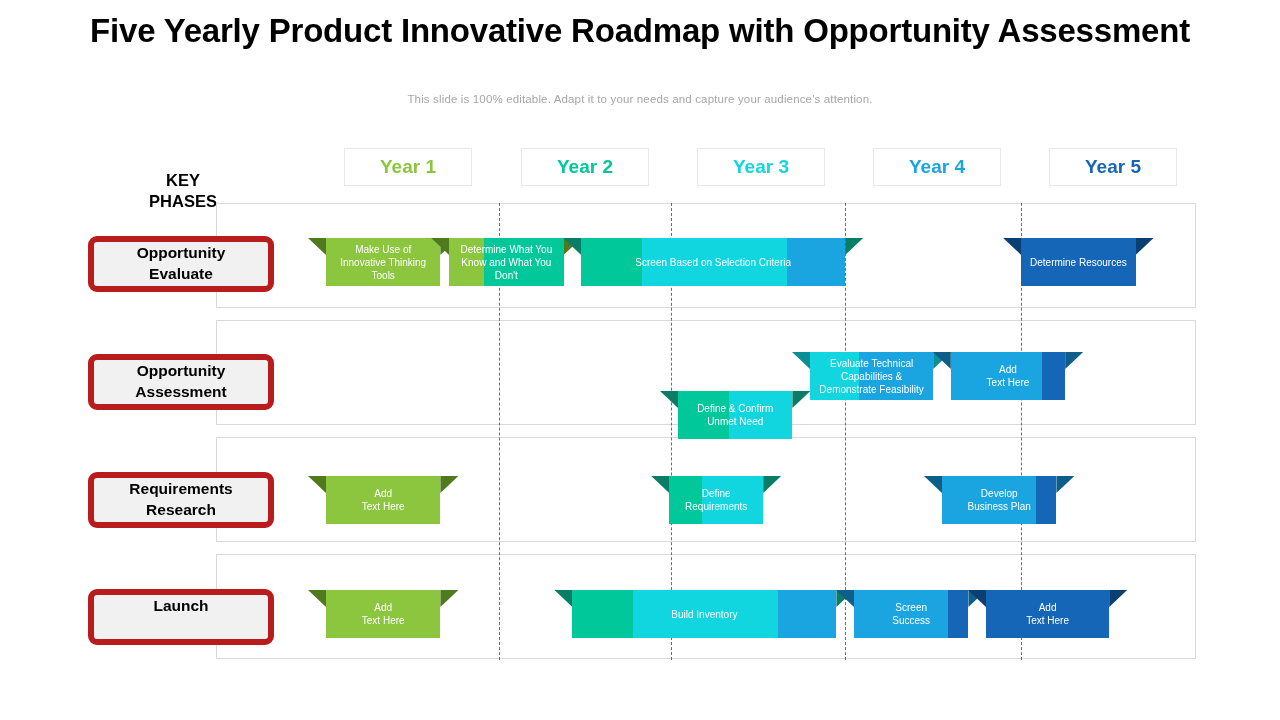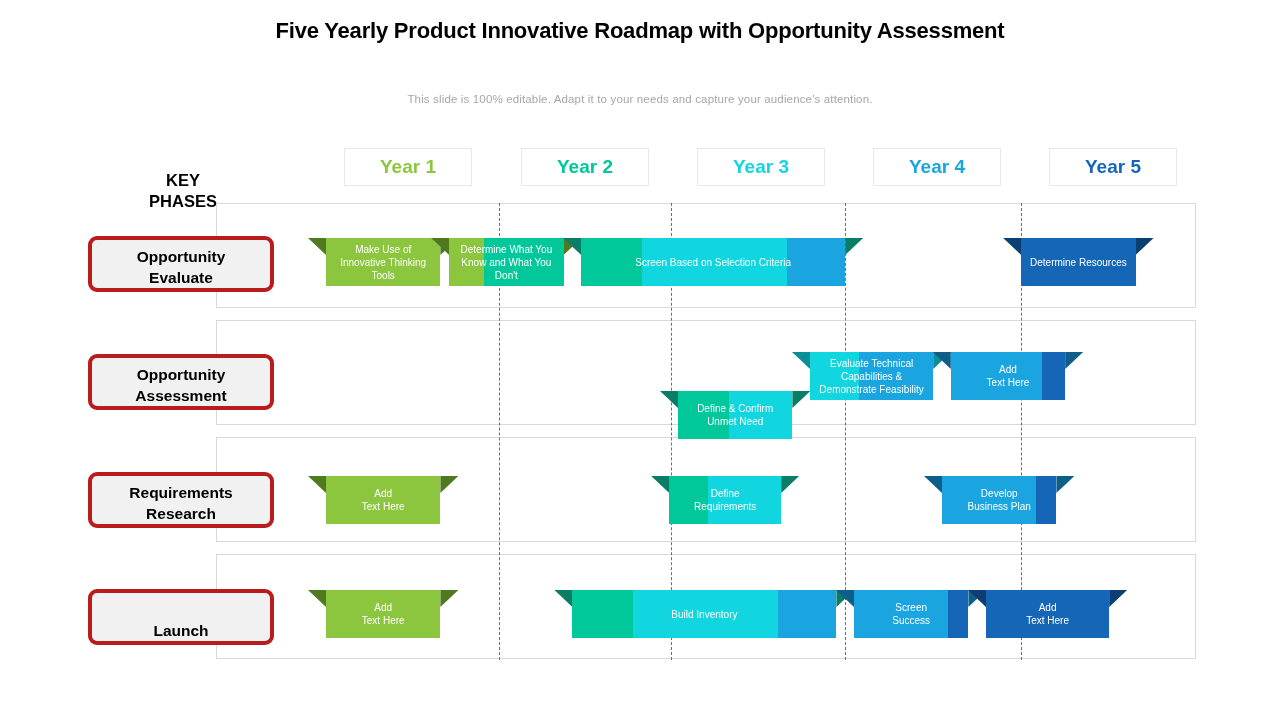--- a/index.html
+++ b/index.html
@@ -8,21 +8,21 @@
     background: #ffffff;
     font-family: "Liberation Sans", sans-serif;
     overflow: hidden;
   }
   .slide { position: relative; width: 1280px; height: 720px; background: #fff; }
 
   
   .title {
     position: absolute; left: 0; top: 10px; width: 1280px;
     text-align: center;
-    font-size: 22px; font-weight: bold; line-height: 41px;
+    font-size: 33px; font-weight: bold; line-height: 41px;
     color: #000; letter-spacing: -0.2px;
   }
   .subtitle {
     position: absolute; left: 0; top: 93px; width: 1280px;
     text-align: center;
     font-size: 11.5px; color: #a6a6a6; letter-spacing: 0.15px;
   }
 
   
   .year-row { position: absolute; left: 0; top: 148px; width: 1280px; height: 38px; }
@@ -36,22 +36,22 @@
   
   .key-phases {
     position: absolute; left: 88px; top: 170px; width: 190px;
     text-align: center; font-size: 16.5px; font-weight: bold;
     color: #000; line-height: 21px;
   }
 
   
   .phase-pill {
     position: absolute; left: 88px; width: 186px; height: 56px;
-    background: #f1f1f1; border: 4px solid #b91c1c; border-radius: 9px;
-    display: flex; align-items: flex-end; justify-content: center; text-align: center;
+    background: #f1f1f1; border: 6px solid #b91c1c; border-radius: 9px;
+    display: flex; align-items: flex-start; justify-content: center; text-align: center;
     font-size: 15.5px; font-weight: bold; color: #000; line-height: 21px;
     z-index: 6;
   }
 
   
   .lane {
     position: absolute; left: 216px; width: 980px;
     border: 1px solid #d9d9d9; background: transparent;
   }
 
@@ -226,21 +226,21 @@
       </div>
       <div class="bar" style="left: 326px; top: 476px; width: 114.4px;">
         <div class="fill">
           <div class="seg" style="background: rgb(140, 198, 62); width: 100%;"></div>
         </div>
         <div class="tail left" style="background: rgb(79, 122, 31);"></div>
         <div class="tail right" style="background: rgb(79, 122, 31);"></div>
         <div class="label">Add
 Text Here</div>
       </div>
-      <div class="bar" style="left: 669.2px; top: 476px; width: 112px;">
+      <div class="bar" style="left: 669.2px; top: 476px; width: 94px;">
         <div class="fill">
           <div class="seg" style="background: rgb(0, 200, 154); width: 35%;"></div>
           <div class="seg" style="background: rgb(17, 214, 224); width: 65%;"></div>
         </div>
         <div class="tail left" style="background: rgb(10, 125, 102);"></div>
         <div class="tail right" style="background: rgb(10, 125, 102);"></div>
         <div class="label">Define
 Requirements</div>
       </div>
       <div class="bar" style="left: 942px; top: 476px; width: 114.4px;">

